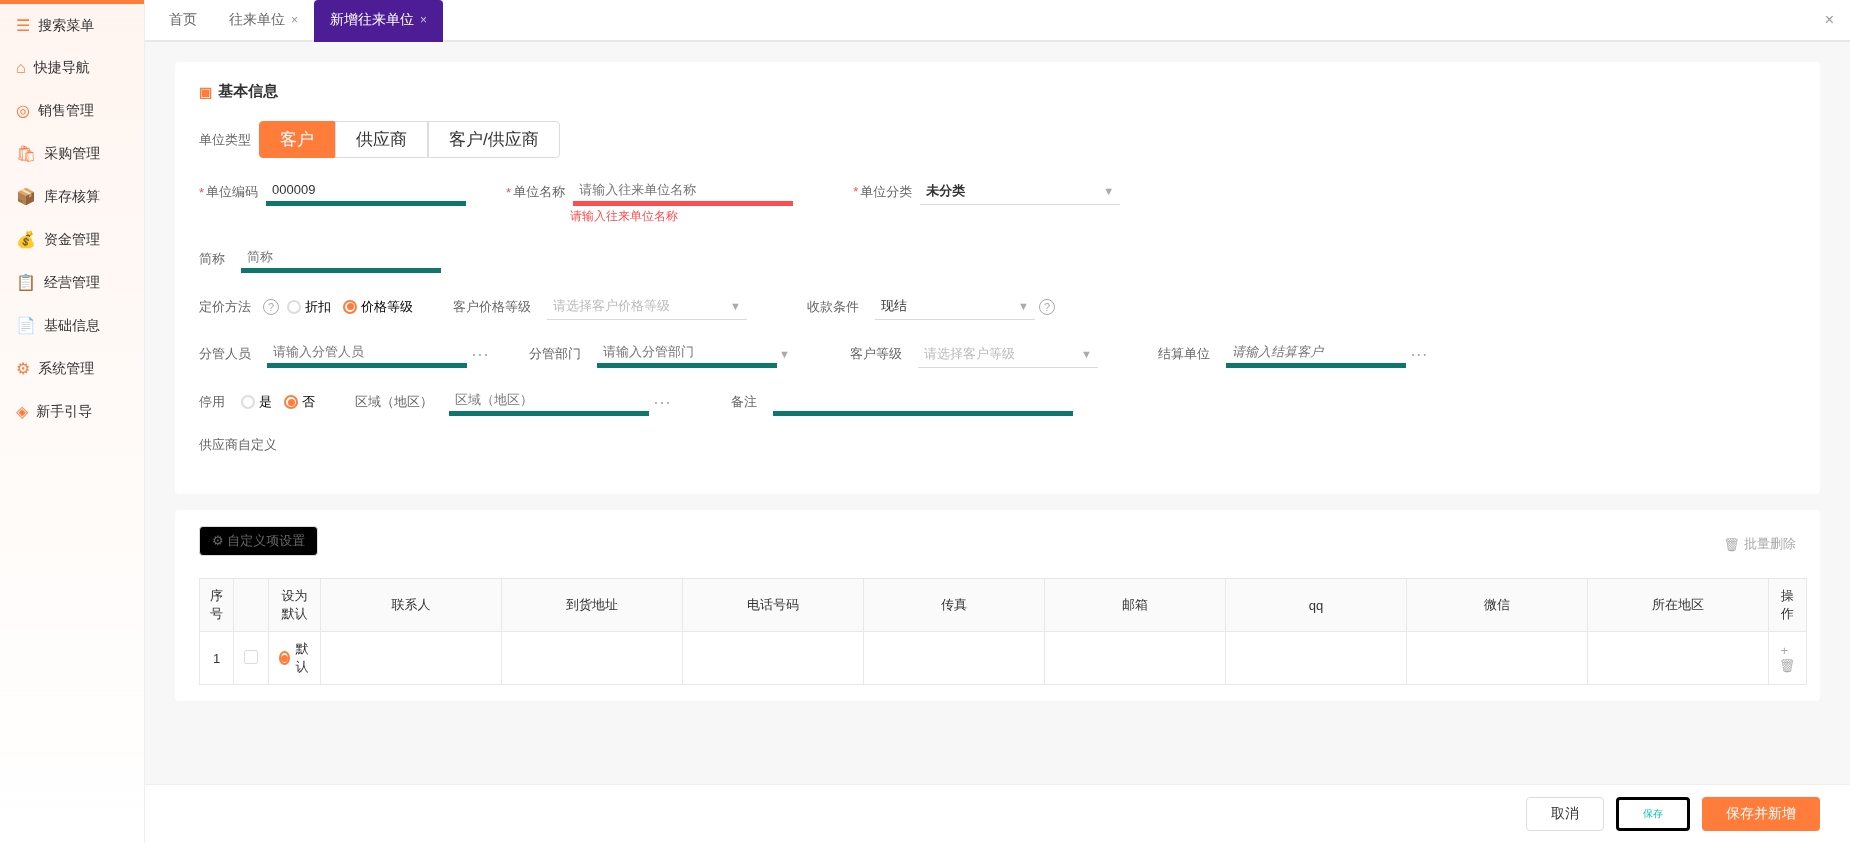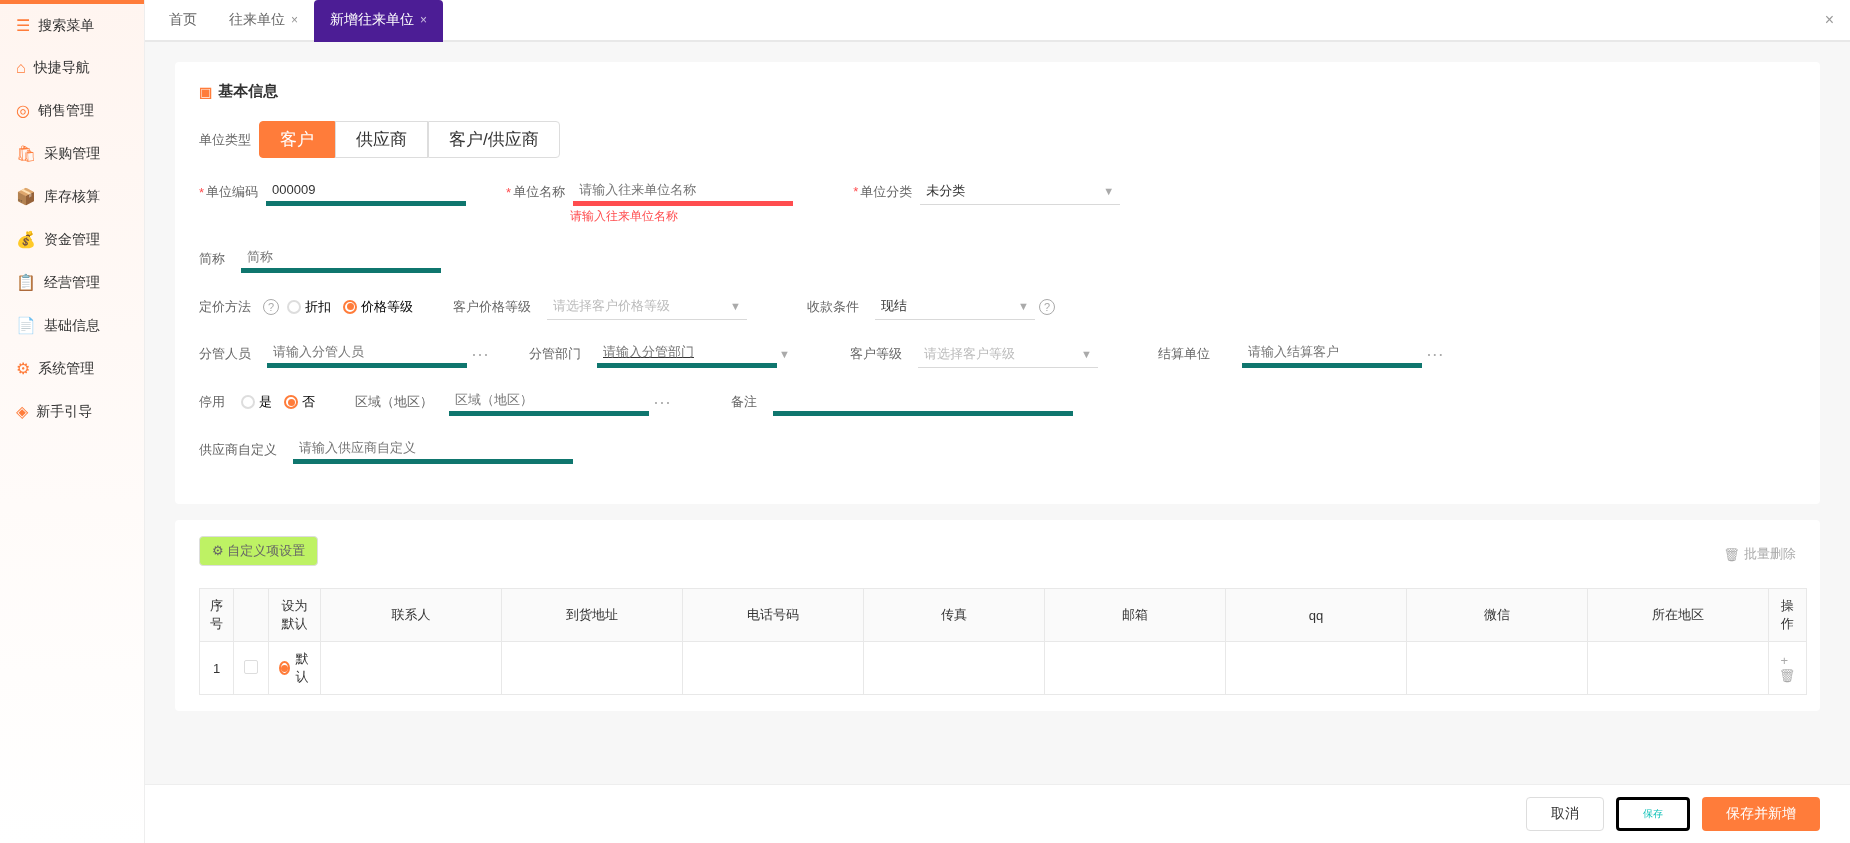--- a/index.html
+++ b/index.html
@@ -227,21 +227,21 @@
     .custom-settings-btn {
       display: flex;
       align-items: center;
       gap: 6px;
       border: 1px solid #ddd;
       padding: 5px 12px;
       border-radius: 4px;
       cursor: pointer;
       font-size: 13px;
       color: #666;
-      background: #bef264;
+      background: #000000;
       margin-bottom: 12px;
     }
     .bulk-delete {
       display: flex;
       align-items: center;
       gap: 4px;
       color: #aaa;
       font-size: 13px;
       justify-content: flex-end;
       margin-bottom: 6px;
@@ -415,21 +415,21 @@
             <span class="required-mark">*</span>
             <span class="field-label">单位名称</span>
             <input class="field-input error-border" type="text" style="width: 220px; border-bottom-color: rgb(255, 77, 79);" placeholder="请输入往来单位名称">
           </div>
           <div class="error-text" style="margin-left:64px;">请输入往来单位名称</div>
         </div>
 
         <div class="form-field" style="margin-left:20px;">
           <span class="required-mark">*</span>
           <span class="field-label">单位分类</span>
-          <div class="field-select" style="width:200px;">
+          <div class="field-select" style="width:200px;font-weight:bold;">
             <span class="value">未分类</span>
             <span class="chevron">▼</span>
           </div>
         </div>
       </div>
 
       <div class="form-row">
         <div class="form-field">
           <span class="field-label">简称</span>
           <input class="field-input" type="text" style="width: 200px; margin-left: 8px;" placeholder="简称">
@@ -469,33 +469,33 @@
       </div>
 
       <div class="form-row" style="gap: 40px; align-items: center;">
         <div class="form-field">
           <span class="field-label">分管人员</span>
           <input class="field-input" type="text" style="width: 200px; margin-left: 8px;" placeholder="请输入分管人员">
           <span class="dots-btn">···</span>
         </div>
         <div class="form-field">
           <span class="field-label">分管部门</span>
-          <input class="field-input" type="text" style="width: 180px; margin-left: 8px; text-decoration: underline;" placeholder="请输入分管部门">
+          <input class="field-input" type="text" style="width: 180px; margin-left: 8px;" placeholder="请输入分管部门">
           <span class="chevron" style="margin-left:2px;">▼</span>
         </div>
         <div class="form-field" style="margin-left:20px;">
           <span class="field-label">客户等级</span>
           <div class="field-select" style="width:180px; margin-left:8px;">
             <span class="placeholder">请选择客户等级</span>
             <span class="chevron">▼</span>
           </div>
         </div>
         <div class="form-field" style="margin-left:20px;">
           <span class="field-label">结算单位</span>
-          <input class="field-input" type="text" style="width: 180px; margin-left: 24px;" placeholder="请输入结算客户">
+          <input class="field-input" type="text" style="width: 180px; margin-left: 8px; font-style: italic;" placeholder="请输入结算客户">
           <span class="dots-btn">···</span>
         </div>
       </div>
 
 
       <div class="form-row" style="gap: 40px; align-items: center;">
         <div class="form-field">
           <span class="field-label">停用</span>
           <div class="radio-group" style="margin-left:8px;">
             <label class="radio-label">
@@ -515,21 +515,20 @@
         </div>
         <div class="form-field" style="margin-left:20px;">
           <span class="field-label">备注</span>
           <input class="field-input" type="text" style="width: 300px; margin-left: 8px;">
         </div>
       </div>
 
       <div class="form-row">
         <div class="form-field">
           <span class="field-label">供应商自定义</span>
-          <input class="field-input" type="text" style="width: 280px; margin-left: 8px;" placeholder="请输入供应商自定义">
         </div>
       </div>
     </div>
 
     <div class="table-section">
       <div style="display:flex; justify-content:space-between; align-items:center; margin-bottom:10px;">
         <button class="custom-settings-btn">⚙ 自定义项设置</button>
         <div class="bulk-delete">
           <span>🗑</span>
           <span>批量删除</span>

